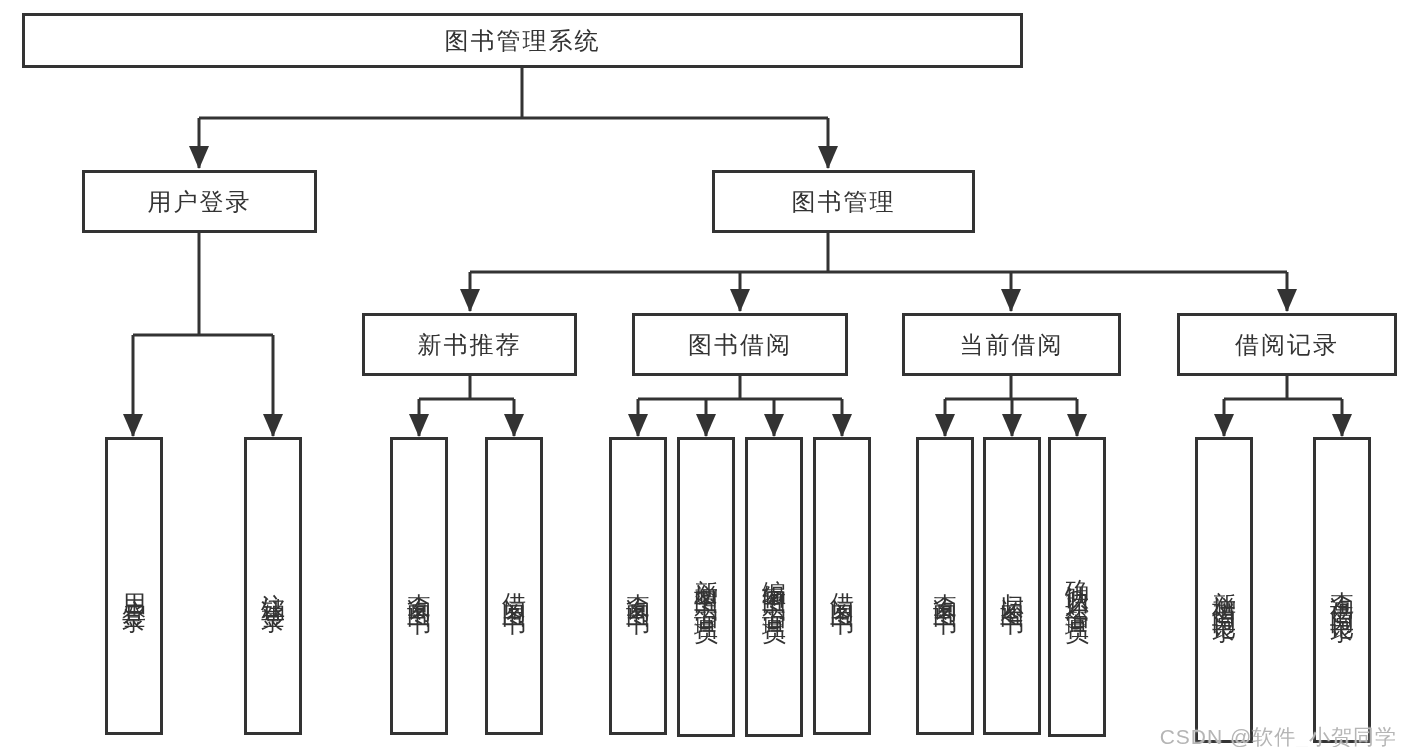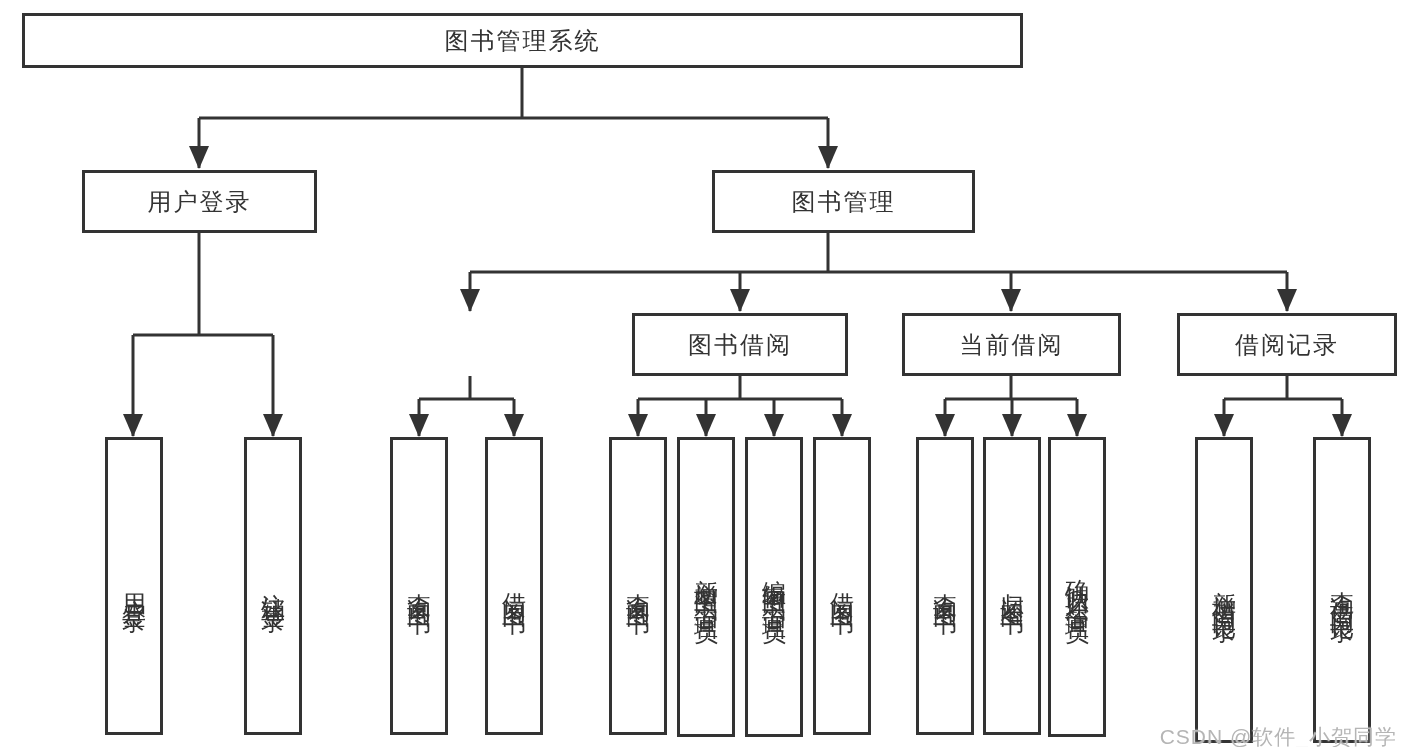--- a/index.html
+++ b/index.html
@@ -97,20 +97,23 @@
     <span>图书管理系统</span>
   </div>
 
   <div class="node" style="left:82px;top:170px;width:235px;height:63px;">
     <span>用户登录</span>
   </div>
   <div class="node" style="left:712px;top:170px;width:263px;height:63px;">
     <span>图书管理</span>
   </div>
 
+  <div class="node" style="left:362px;top:313px;width:215px;height:63px;">
+    <span>新书推荐</span>
+  </div>
   <div class="node" style="left:632px;top:313px;width:216px;height:63px;">
     <span>图书借阅</span>
   </div>
   <div class="node" style="left:902px;top:313px;width:219px;height:63px;">
     <span>当前借阅</span>
   </div>
   <div class="node" style="left:1177px;top:313px;width:220px;height:63px;">
     <span>借阅记录</span>
   </div>
 

